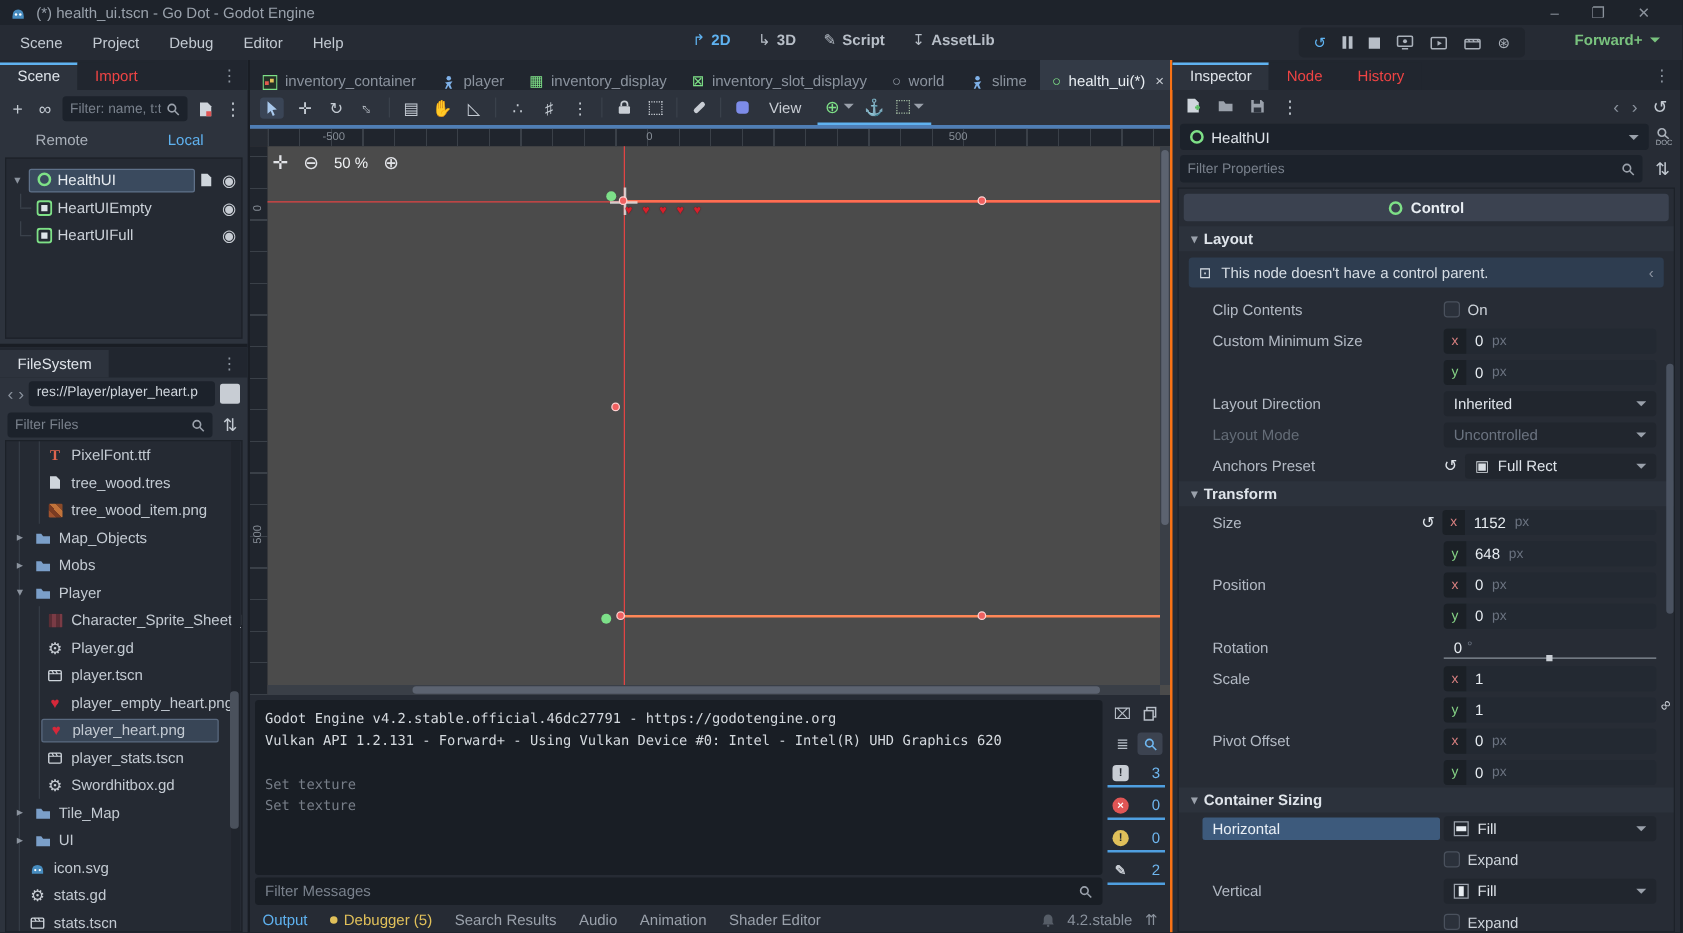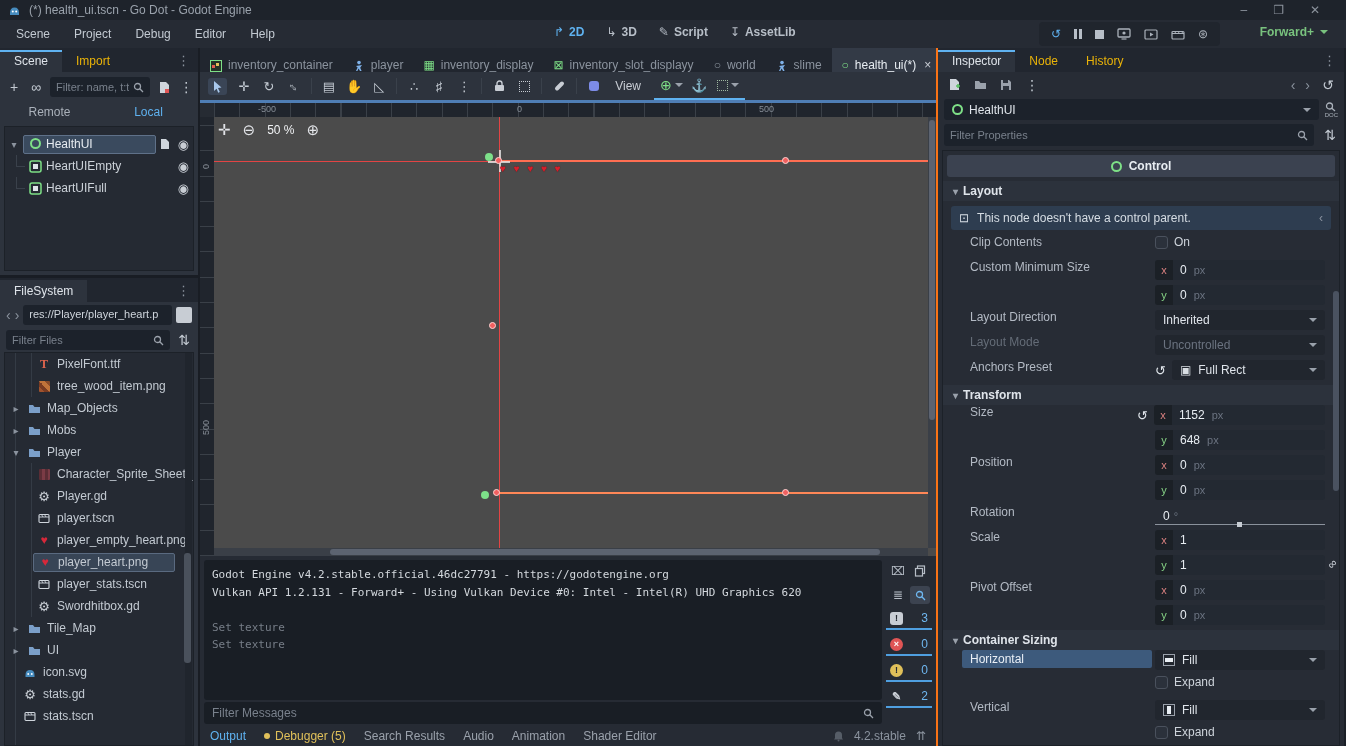--- a/index.html
+++ b/index.html
@@ -32,21 +32,21 @@
   .caret.green { border-top-color:#79c27e; }
 
   
   .main { flex:1; display:flex; min-height:0; }
   .left-dock { width:200px; flex:none; display:flex; flex-direction:column; background:#262b34; border-right:2px solid #191d24; }
   .center { width:736px; flex:none; display:flex; flex-direction:column; background:#262b34; }
   .right-dock { width:408px; flex:none; background:#272c35; border-left:2px solid #f97316; display:flex; flex-direction:column; position:relative; }
 
   
   .dock-tabs { height:24px; background:#21262f; display:flex; align-items:flex-end; flex:none; position:relative; }
-  .dock-tab { padding:4px 14px; color:#eab308; background:#21262f; }
+  .dock-tab { padding:4px 14px; color:#ef4444; background:#21262f; }
   .dock-tab.active { background:#2d333d; color:#dfe4ea; border-top:2px solid #5fb2f0; padding-top:2px; }
   .kebab { margin-left:auto; color:#8b939e; padding:0 8px 4px 0; font-size:13px; }
 
   
   .scene-panel { height:230px; flex:none; display:flex; flex-direction:column; background:#2d333d; border-bottom:3px solid #191d24; }
   .scene-toolbar { height:30px; display:flex; align-items:center; gap:6px; padding:0 6px; }
   .tool-btn { color:#c3cad2; font-size:14px; display:flex; align-items:center; justify-content:center; min-width:16px; }
   .filter-box { flex:1; height:20px; background:#1c222b; border-radius:3px; display:flex; align-items:center; padding:0 6px; gap:4px; color:#79818c; font-size:11px; }
   .filter-box .ph { flex:1; white-space:nowrap; overflow:hidden; }
   .remote-local { height:22px; display:flex; }
@@ -169,21 +169,21 @@
   .node-dd { flex:1; height:21px; background:#1c222b; border-radius:3px; display:flex; align-items:center; gap:6px; padding:0 8px; color:#dfe4ea; }
   .node-dd .caret { margin-left:auto; }
   .docbtn { display:flex; flex-direction:column; align-items:center; color:#aab1ba; font-size:6px; line-height:1; gap:0px; }
   .prop-filter-row { height:26px; display:flex; align-items:center; gap:8px; padding:0 6px; flex:none; }
   .props { flex:1; overflow:hidden; position:relative; border:1px solid #1c2128; margin:2px 4px 0 4px; background:#272c35; }
   .class-header { margin:4px; background:#3b4250; border-radius:3px; height:22px; display:flex; align-items:center; justify-content:center; gap:7px; font-weight:bold; color:#e8edf2; }
   .cat { height:20px; background:#2c323c; display:flex; align-items:center; gap:5px; padding:0 10px; font-weight:bold; color:#dfe4ea; }
   .cat .chev { font-size:10px; color:#9aa1ab; }
   .warn-banner { margin:5px 8px; background:#2e3d50; border-radius:3px; height:24px; display:flex; align-items:center; gap:8px; padding:0 8px; color:#d6dde4; }
   .warn-banner .wb-close { margin-left:auto; color:#8b93a0; }
-  .prop-row { min-height:25px; display:flex; align-items:flex-start; }
+  .prop-row { min-height:25px; display:flex; align-items:center; }
   .prop-label { width:212px; padding-left:27px; color:#b3bac4; flex:none; display:flex; align-items:center; gap:6px; }
   .prop-label.dim { color:#646c77; }
   .prop-value { flex:1; display:flex; align-items:center; gap:6px; padding-right:14px; }
   .vec-field { flex:1; height:20px; background:#232932; border-radius:3px; display:flex; align-items:center; gap:7px; padding-right:6px; }
   .axis-chip { width:18px; height:20px; background:#1b2026; border-radius:3px 0 0 3px; display:flex; align-items:center; justify-content:center; font-size:11px; }
   .axis-chip.ax { color:#d98080; } .axis-chip.ay { color:#85d285; }
   .vval { color:#e8edf2; } .vunit { color:#6b7380; font-size:11px; }
   .dd-field { flex:1; height:20px; background:#21262e; border-radius:3px; display:flex; align-items:center; gap:7px; padding:0 8px; color:#dfe4ea; }
   .dd-field .caret { margin-left:auto; }
   .dd-field.disabled { color:#6b7380; }
@@ -379,20 +379,28 @@
           <span class="tool-btn">⇅</span>
         </div>
         <div class="fs-tree">
           <div class="subtree">
             <div class="fs-row d2">
                 <span class="ficon font-T">T</span>
                 <span>PixelFont.ttf</span>
               </div>
             <div class="fs-row d2">
                 <span class="ficon">
+                  <svg width="10" height="12">
+                    <path d="M1 1 h5 l3 3 v7 h-8 z" fill="#cfd5dc"></path>
+                  </svg>
+                </span>
+                <span>tree_wood.tres</span>
+              </div>
+            <div class="fs-row d2">
+                <span class="ficon">
                   <span class="pixel-thumb"></span>
                 </span>
                 <span>tree_wood_item.png</span>
               </div>
           </div>
           <div class="fs-row d1">
               <span class="chev">▸</span>
               <span class="ficon">
                 <svg width="13" height="11">
                   <path d="M1 2 h4 l1.5 2 H12 v6 H1 z" fill="#7b9fc9"></path>

